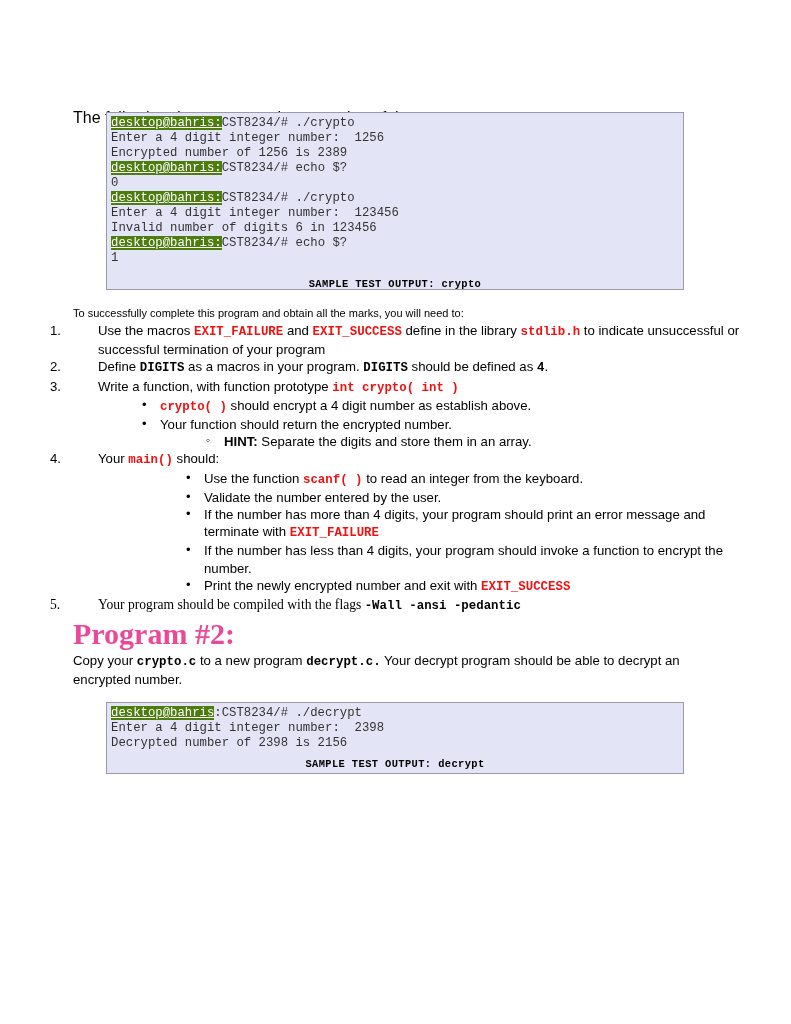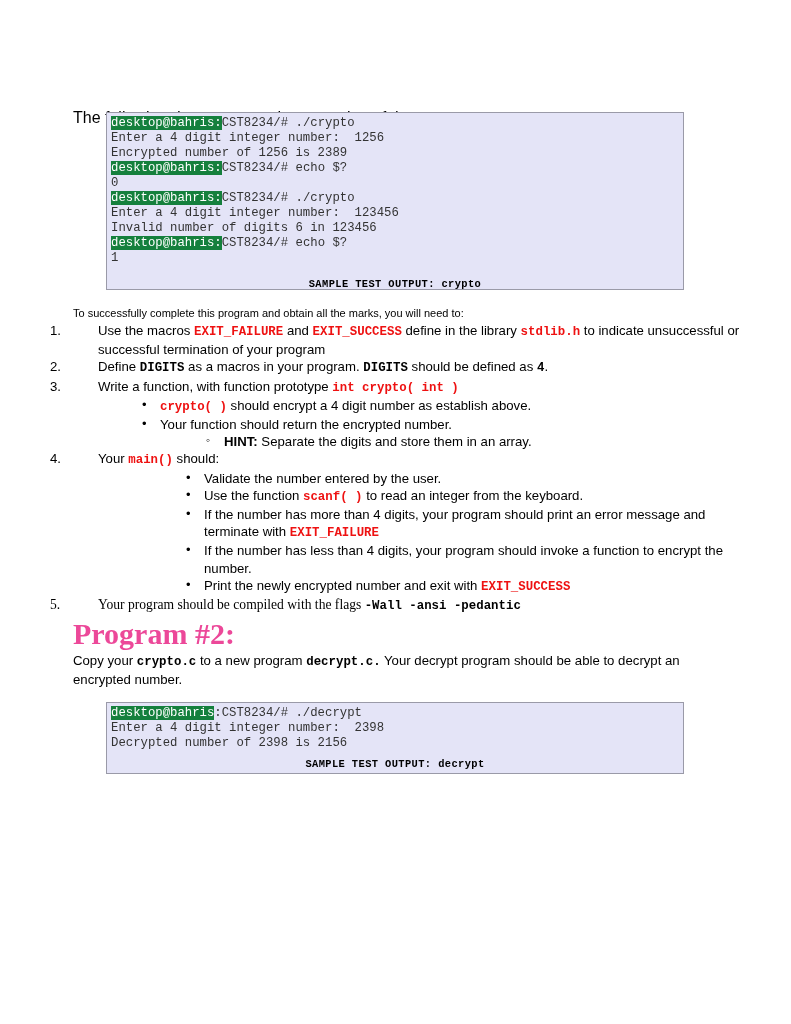--- a/index.html
+++ b/index.html
@@ -52,22 +52,23 @@
   .term-lines {
     font-family: "Liberation Mono", "DejaVu Sans Mono", monospace;
     font-size: 12.3px;
     line-height: 15px;
     color: #333333;
     padding: 3px 0 0 4px;
     white-space: pre;
   }
   .term-line { height: 15px; }
   .host {
-    background: #15803d;
+    background: #4d7c0f;
     color: #ffffff;
+    text-decoration: underline;
   }
   .caption {
     font-family: "Liberation Mono", "DejaVu Sans Mono", monospace;
     font-size: 10.4px;
     font-weight: bold;
     letter-spacing: 0.4px;
     text-align: center;
     color: #000000;
   }
   #codeblock-crypto .caption { margin-top: 12px; }
@@ -213,24 +214,24 @@
       </li>
     </ul>
 
     <div class="li">
       <span class="num">4.</span>
       <span class="rich"><span>Your </span><code class="red">main()</code><span> should:</span></span>
     </div>
 
     <ul class="bul deep">
       <li>
+        <span class="rich"><span>Use the function </span><code class="red">scanf( )</code><span> to read an integer from the keyboard.</span></span>
+      </li>
+      <li>
         <span class="rich"><span>Validate the number entered by the user.</span></span>
-      </li>
-      <li>
-        <span class="rich"><span>Use the function </span><code class="red">scanf( )</code><span> to read an integer from the keyboard.</span></span>
       </li>
       <li>
         <span class="rich"><span>If the number has more than 4 digits, your program should print an error message and terminate with </span><code class="red">EXIT_FAILURE</code></span>
       </li>
       <li>
         <span class="rich"><span>If the number has less than 4 digits, your program should invoke a function to encrypt the number.</span></span>
       </li>
       <li>
         <span class="rich"><span>Print the newly encrypted number and exit with </span><code class="red">EXIT_SUCCESS</code></span>
       </li>

